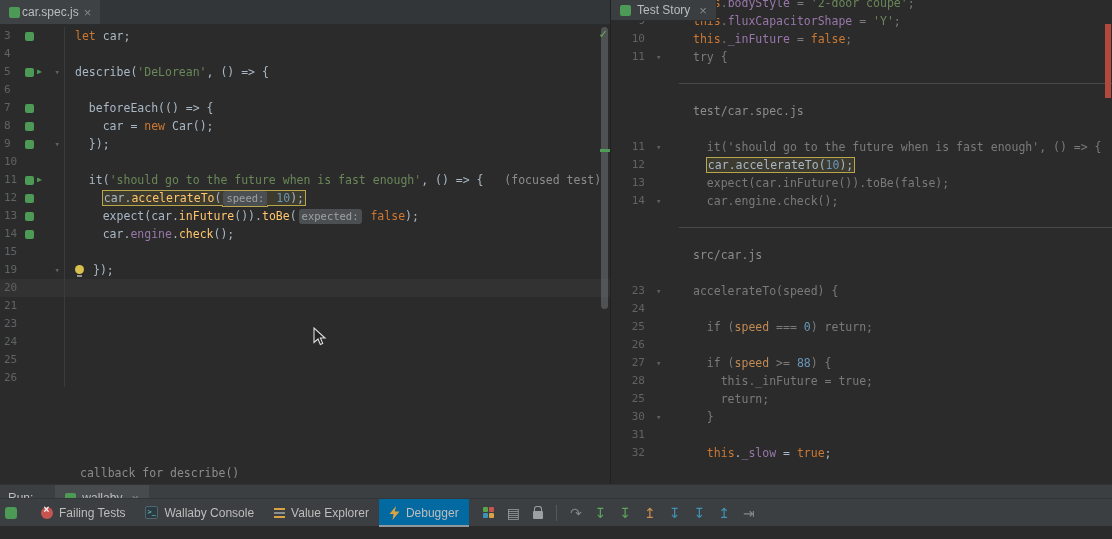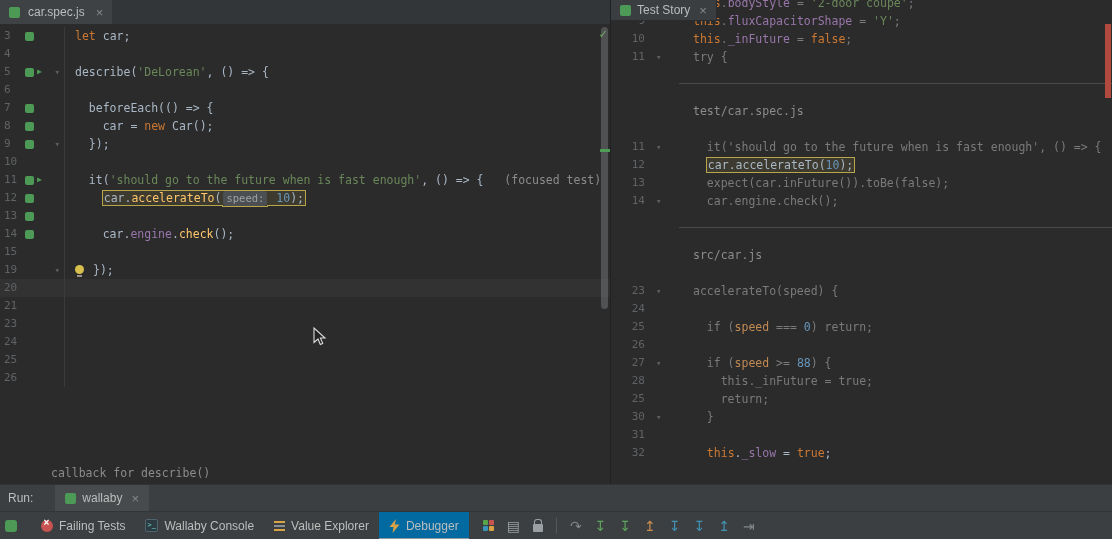--- a/index.html
+++ b/index.html
@@ -3,56 +3,56 @@
 <meta charset="utf-8">
 <style>
 *{margin:0;padding:0;box-sizing:border-box}
 body{background:#1e1e1e}
 .app{position:relative;width:1112px;height:539px;background:#2b2b2b;overflow:hidden;font-family:"DejaVu Sans Mono",monospace}
 .editors{position:absolute;top:0;left:0;right:0;bottom:55px;display:flex}
 .pane{position:relative;overflow:hidden}
 .pane-left{width:611px;border-right:1px solid #1f2122}
 .pane-right{flex:1}
 .tabbar{height:25px;background:#333638;border-bottom:1px solid #2a2d2f;display:flex;align-items:stretch}
-.tab{display:flex;align-items:center;gap:8px;padding:8px 9px;background:#3e4244;font:12px "Liberation Sans",sans-serif;color:#b9bdbf}
+.tab{display:flex;align-items:center;gap:2px;padding:8px 9px;background:#3e4244;font:12px "Liberation Sans",sans-serif;color:#b9bdbf}
 .tabicon{width:11px;height:11px;border-radius:2px;background:#4d9a57;flex:none}
 .tabclose{color:#84888a;font-size:13px;margin-left:3px}
 .ed{position:absolute;top:25px;left:0;right:0;bottom:22px;overflow:hidden;padding-top:2px}
 .row{display:flex;height:18px;line-height:18px}
 .row.cur{background:#323232}
 .gut{width:65px;flex:none;display:flex;align-items:center;gap:3px;padding-left:4px;border-right:1px solid #393c3e}
 .num{width:18px;flex:none;color:#606366;font-size:11px}
 .gsq{width:9px;height:9px;border-radius:2px;background:#4d9a57;flex:none}
 .gplay{color:#4d9a57;font-size:8px;flex:none}
 .gfold{margin-left:auto;margin-right:4px;color:#5d6164;font-size:9px}
 .txt{padding-left:10px;white-space:pre;font-size:11.5px;color:#a9b7c6;flex:1;overflow:hidden}
 .d{color:#a9b7c6}.kw{color:#cc7832}.str{color:#6a8759}.nm{color:#6897bb}.fn{color:#ffc66b}
 .fld{color:#9876aa}.cmt{color:#8c8c8c;}.dim{color:#7a7a7a}.par{color:#c08a54}
 .chip{display:inline-block;background:#4c4f51;color:#9ea2a5;border-radius:3px;padding:0 3px;font-size:10.5px;line-height:15px;margin:0 2px}
 .hlbox{outline:1px solid #b9a64a;background:rgba(187,166,74,.13);padding:0 1px}
 .bulb{display:inline-block;position:relative;width:9px;height:9px;border-radius:50%;background:#d8c04c;margin-right:9px}
 .bulb::after{content:"";position:absolute;left:2px;bottom:-3px;width:5px;height:2px;background:#99948a}
 .check{position:absolute;top:1px;right:3px;color:#57a64a;font-size:13px;font-weight:bold}
 .sb{position:absolute;top:2px;right:2px;width:7px;height:282px;border-radius:4px;background:rgba(164,168,171,.30)}
 .sb-mark{position:absolute;top:124px;right:0;width:10px;height:3px;background:#4f9e58}
-.crumb{position:absolute;left:0;right:0;bottom:0;height:22px;line-height:22px;padding-left:51px;font-size:11.5px;color:#8c8c8c;background:#2b2b2b}
+.crumb{position:absolute;left:0;right:0;bottom:0;height:22px;line-height:22px;padding-left:80px;font-size:11.5px;color:#8c8c8c;background:#2b2b2b}
 .rlines{position:absolute;top:-6px;left:0;right:0}
 .rlines .gut{width:68px;border-right:none;padding-left:0}
 .rlines .num{width:34px;text-align:right}
 .rlines .gfold{margin-left:8px;margin-right:0}
 .rlines .txt{padding-left:14px}
 .sep{height:36px;position:relative}
 .sep::after{content:"";position:absolute;left:68px;right:0;top:17px;height:1px;background:#47494b}
 .head{height:18px;line-height:18px;padding-left:82px;font-size:11.5px;color:#8c8c8c}
 .ftab{position:absolute;top:0;left:0;height:21px;display:flex;align-items:center;gap:6px;padding:0 9px;background:#3a3e40;border-right:1px solid #2a2d2f;border-bottom:1px solid #2a2d2f;font:12px "Liberation Sans",sans-serif;color:#b9bdbf;z-index:3}
 .estripe{position:absolute;top:24px;right:1px;width:6px;height:74px;background:#b2493e;z-index:4}
 .runbar{position:absolute;left:0;right:0;bottom:28px;height:27px;background:#3c3f41;border-top:1px solid #313436;display:flex;align-items:center;font:12px "Liberation Sans",sans-serif;color:#bdbdbd}
 .runlabel{padding-left:8px}
 .runtab{display:flex;align-items:center;gap:6px;height:27px;padding:0 10px;margin-left:22px;background:#474b4d}
-.toolbar{position:absolute;left:0;right:0;bottom:0;height:28px;background:#3c3f41;border-top:1px solid #333638;display:flex;align-items:center;font:12px "Liberation Sans",sans-serif;color:#bdbdbd}
+.toolbar{position:absolute;left:0;right:0;bottom:13px;height:28px;background:#3c3f41;border-top:1px solid #333638;display:flex;align-items:center;font:12px "Liberation Sans",sans-serif;color:#bdbdbd}
 .twicon{width:12px;height:12px;border-radius:3px;background:#4d9a57;margin:0 14px 0 5px;flex:none}
 .tbtn{display:flex;align-items:center;gap:6px;height:28px;padding:0 10px;white-space:nowrap}
 .tbtn.active{background:#0369a1;box-shadow:inset 0 -2px 0 #8f979c}
 .ifail{width:12px;height:12px;border-radius:50%;background:#c75450;position:relative;flex:none}
 .ifail::after{content:"\00d7";position:absolute;left:2.5px;top:-3px;color:#fff;font:bold 10px "Liberation Sans",sans-serif}
 .icon-console{width:13px;height:13px;border-radius:2px;background:#2c3b42;border:1px solid #4e6570;position:relative;flex:none}
 .icon-console::after{content:">_";position:absolute;left:1px;top:1px;font:bold 7px "DejaVu Sans Mono",monospace;color:#5fb3ab}
 .ival{display:flex;flex-direction:column;gap:2px;flex:none}
 .ival i{width:11px;height:2px;background:#d9a343}
 .ival i:nth-child(2){background:#8a8e90}
@@ -150,20 +150,21 @@
                 <span class="num">12</span>
                 <span class="gsq"></span>
               </span>
               <span class="txt"><span class="d">    </span><span class="hlbox"><span class="d">car.</span><span class="fn">accelerateTo</span><span class="d">(</span><span class="chip">speed:</span><span class="d"> </span><span class="nm">10</span><span class="d">);</span></span></span>
             </div>
             <div class="row">
               <span class="gut">
                 <span class="num">13</span>
                 <span class="gsq"></span>
               </span>
+              <span class="txt"><span class="d">    expect(car.</span><span class="fn">inFuture</span><span class="d">()).</span><span class="fn">toBe</span><span class="d">(</span><span class="chip">expected:</span><span class="d"> </span><span class="kw">false</span><span class="d">);</span></span>
             </div>
             <div class="row">
               <span class="gut">
                 <span class="num">14</span>
                 <span class="gsq"></span>
               </span>
               <span class="txt"><span class="d">    car.</span><span class="fld">engine</span><span class="d">.</span><span class="fn">check</span><span class="d">();</span></span>
             </div>
             <div class="row">
               <span class="gut">

